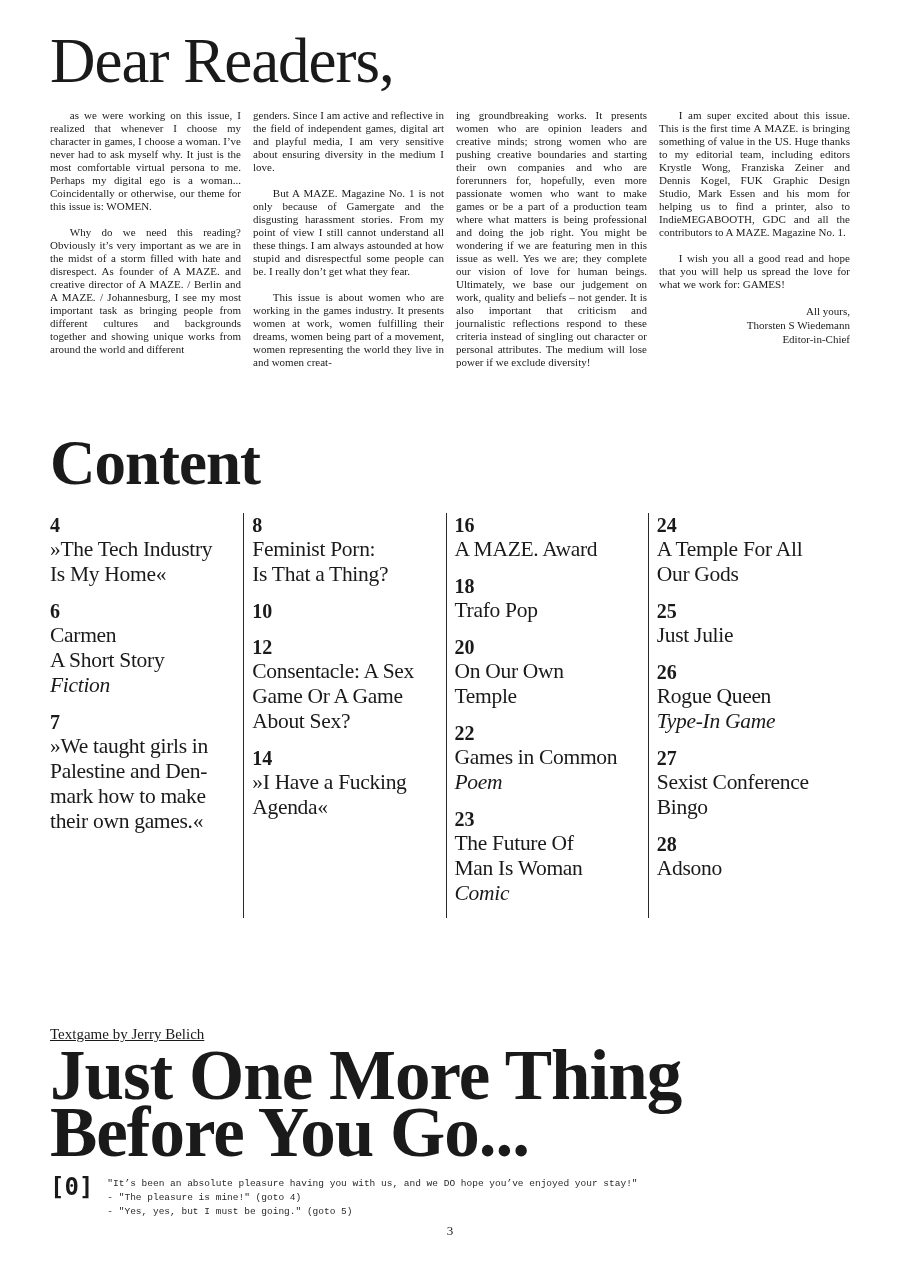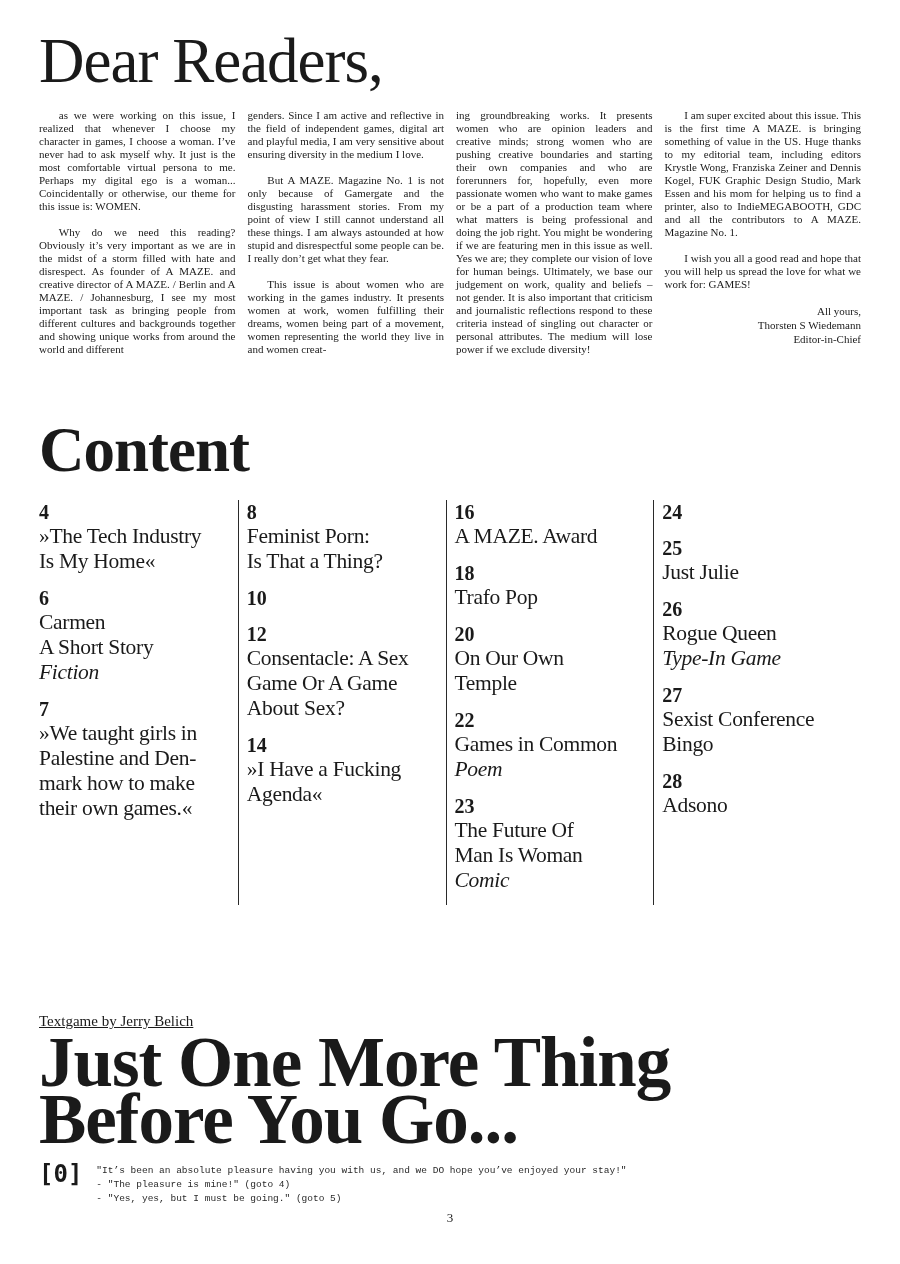--- a/index.html
+++ b/index.html
@@ -5,21 +5,21 @@
   * { box-sizing: border-box; }
   html, body { margin: 0; padding: 0; background: #ffffff; }
   .page {
     position: relative;
     width: 900px;
     height: 1264px;
     margin: 0 auto;
     background: #fff;
     color: #1a1a1a;
     font-family: "Liberation Serif", serif;
-    padding: 0 39px;
+    padding: 0 50px;
     overflow: hidden;
   }
   
   .editorial-title {
     font-size: 63px;
     font-weight: normal;
     line-height: 1;
     letter-spacing: -1px;
     margin: 30px 0 16px 0;
   }
@@ -179,20 +179,22 @@
           <div class="toc-num">23</div>
           <div class="toc-title">The Future Of
 Man Is Woman</div>
           <div class="toc-genre">Comic</div>
         </div>
       </div>
 
       <div class="toc-col">
         <div class="toc-item">
           <div class="toc-num">24</div>
+          <div class="toc-title">A Temple For All
+Our Gods</div>
         </div>
         <div class="toc-item">
           <div class="toc-num">25</div>
           <div class="toc-title">Just Julie</div>
         </div>
         <div class="toc-item">
           <div class="toc-num">26</div>
           <div class="toc-title">Rogue Queen</div>
           <div class="toc-genre">Type-In Game</div>
         </div>

